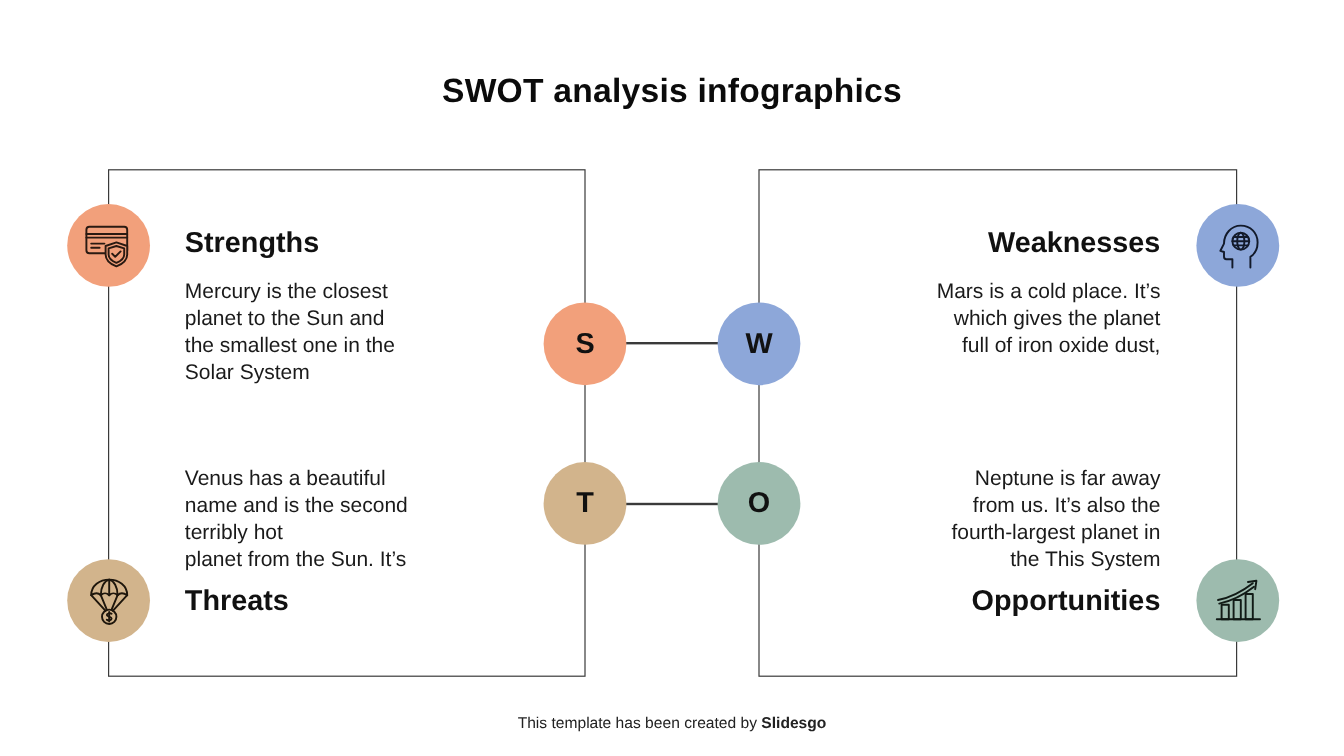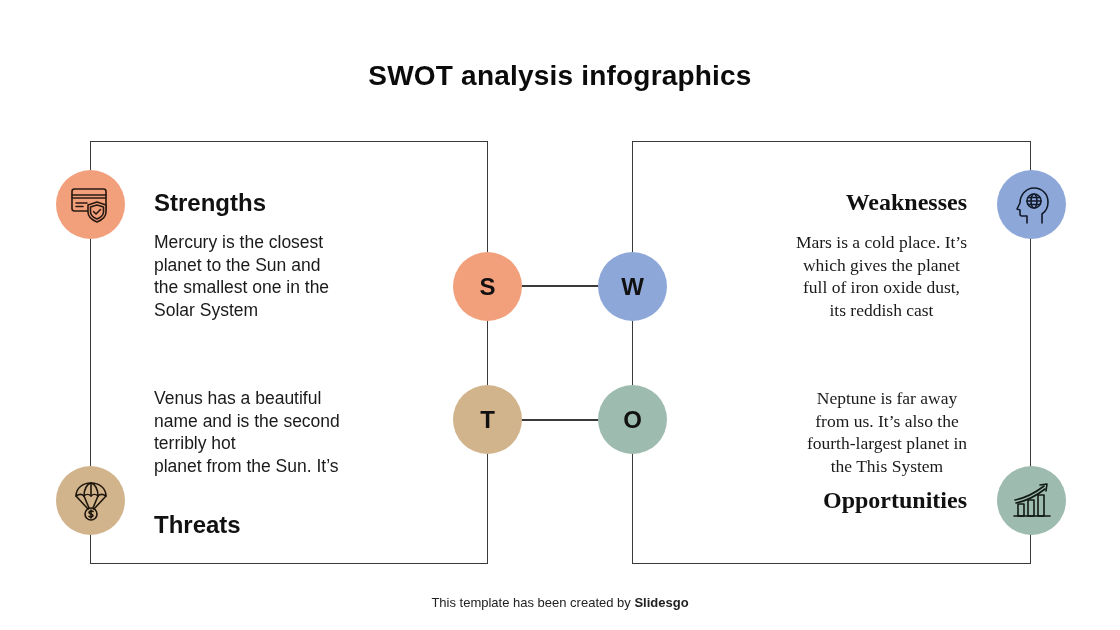--- a/index.html
+++ b/index.html
@@ -28,21 +28,21 @@
     display: flex; align-items: center; justify-content: center;
   }
   .icon-circle { width: 69px; height: 69px; }
   .letter-circle { width: 69px; height: 69px; font-size: 24px; font-weight: bold; color: #111; }
   .heading {
     position: absolute; font-size: 24px; font-weight: bold; color: #111;
   }
   .desc {
     position: absolute; font-size: 17.5px; line-height: 22.5px; color: #1a1a1a;
   }
-  .right-align { text-align: center; font-family: Liberation Serif, serif; }
+  .right-align { text-align: right; }
   .footer {
     position: absolute; left: 0; top: 595px; width: 1120px; text-align: center;
     font-size: 13px; color: #222;
   }
   .footer b { font-weight: bold; }
   svg { display: block; }
 </style>
 </head>
 <body>
 
@@ -123,30 +123,29 @@
   <div>planet to the Sun and</div>
   <div>the smallest one in the</div>
   <div>Solar System</div>
 </div>
 
 <div class="heading right-align" style="right:153px; top:189px;">Weaknesses</div>
 <div class="desc right-align" style="right:153px; top:231px;">
   <div>Mars is a cold place. It’s</div>
   <div>which gives the planet</div>
   <div>full of iron oxide dust,</div>
-  <div>its reddish cast</div>
 </div>
 
 <div class="desc" style="left:154px; top:387px;">
   <div>Venus has a beautiful</div>
   <div>name and is the second</div>
   <div>terribly hot</div>
   <div>planet from the Sun. It’s</div>
 </div>
-<div class="heading" style="left:154px; top:487px;margin-top:24px;">Threats</div>
+<div class="heading" style="left:154px; top:487px;">Threats</div>
 
 <div class="desc right-align" style="right:153px; top:387px;">
   <div>Neptune is far away</div>
   <div>from us. It’s also the</div>
   <div>fourth-largest planet in</div>
   <div>the This System</div>
 </div>
 <div class="heading right-align" style="right:153px; top:487px;">Opportunities</div>
 
 <div class="footer">

